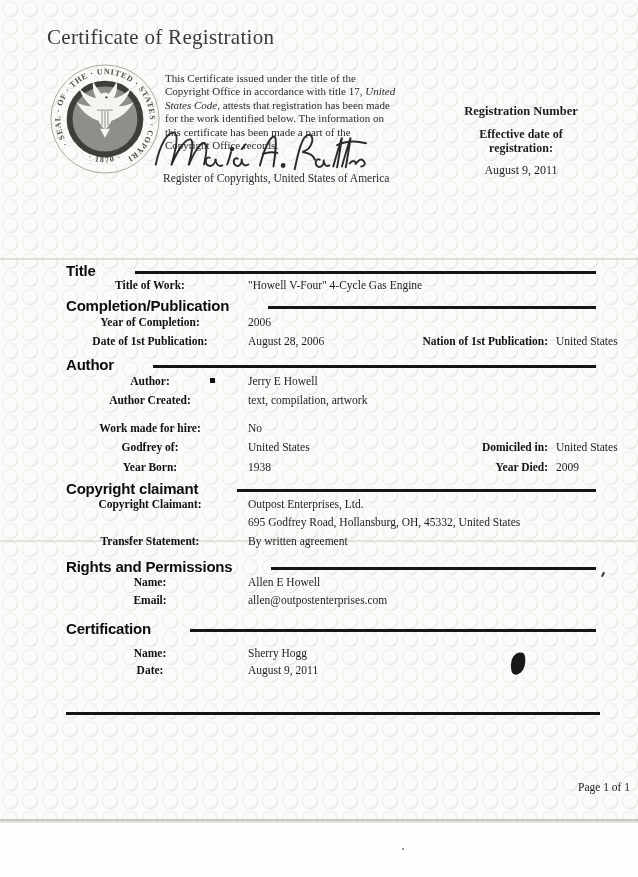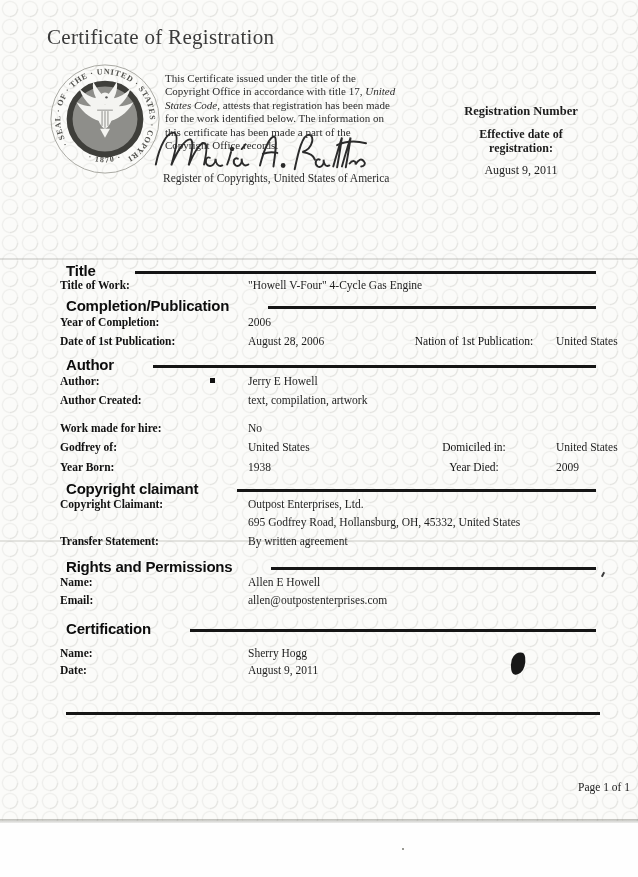--- a/index.html
+++ b/index.html
@@ -51,24 +51,24 @@
     position:absolute;left:66px;right:42px;display:flex;align-items:center;gap:29px;
   }
   .sec h2{
     margin:0;font-family:"Liberation Sans", sans-serif;font-weight:bold;
     font-size:15px;color:#0d0d0d;white-space:nowrap;letter-spacing:-0.2px;
   }
   .sec .rule{flex:1;height:3px;background:#151515;margin-left:10px;margin-top:3px;}
   .hrule{position:absolute;left:66px;right:38px;height:3px;background:#151515;}
 
   .row{position:absolute;left:60px;font-size:11.5px;color:#1e1e1e;white-space:nowrap;}
-  .lbl{display:inline-block;width:180px;text-align:left;font-weight:bold;color:#111;}
+  .lbl{display:inline-block;width:180px;text-align:center;font-weight:bold;color:#111;}
   .val{margin-left:8px;}
   .col2{position:absolute;left:340px;top:0;}
-  .lbl2{display:inline-block;width:148px;text-align:center;font-weight:normal;color:#111;}
+  .lbl2{display:inline-block;width:148px;text-align:right;font-weight:bold;color:#111;}
   .bullet{position:absolute;left:150px;width:5px;height:5px;background:#111;top:3px;}
   .row .addr-only{margin-left:188px;}
 
   .page-indicator{position:absolute;left:578px;top:781px;font-size:11.5px;color:#222;white-space:nowrap;}
 
   .ink-blot{
     position:absolute;left:511px;top:652px;width:14px;height:23px;background:#181818;
     border-radius:62% 38% 55% 45% / 40% 55% 45% 60%;transform:rotate(14deg);
   }
   .tick-mark{position:absolute;left:602px;top:572px;width:2px;height:5px;background:#3c3c3c;transform:rotate(28deg);}

